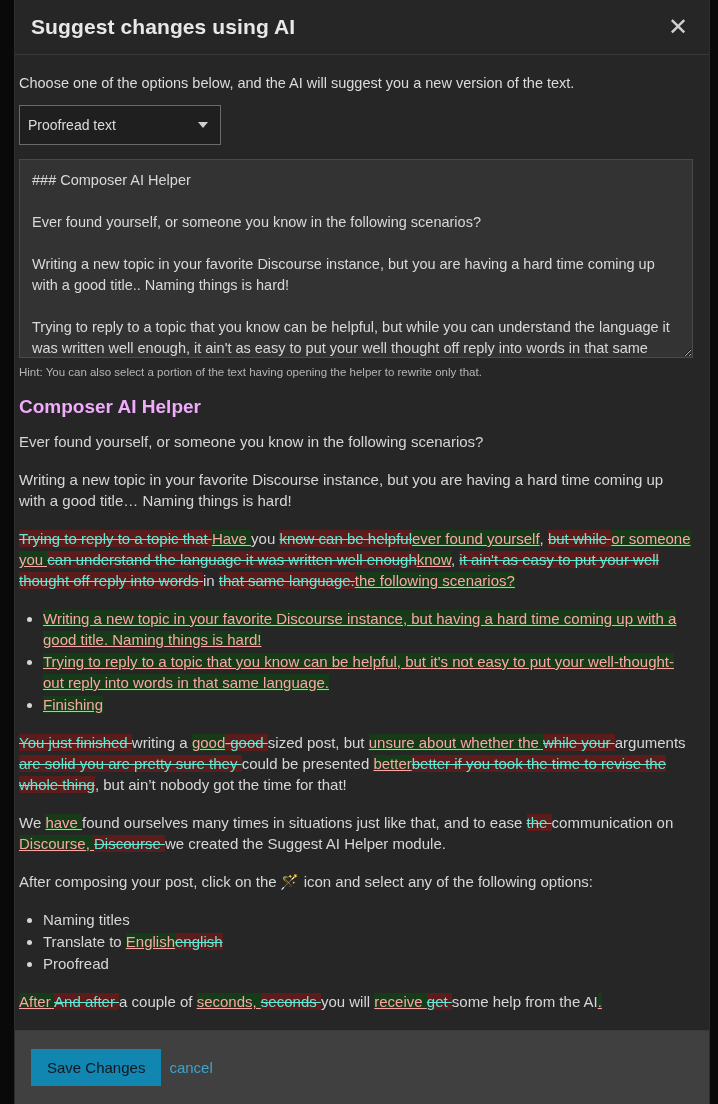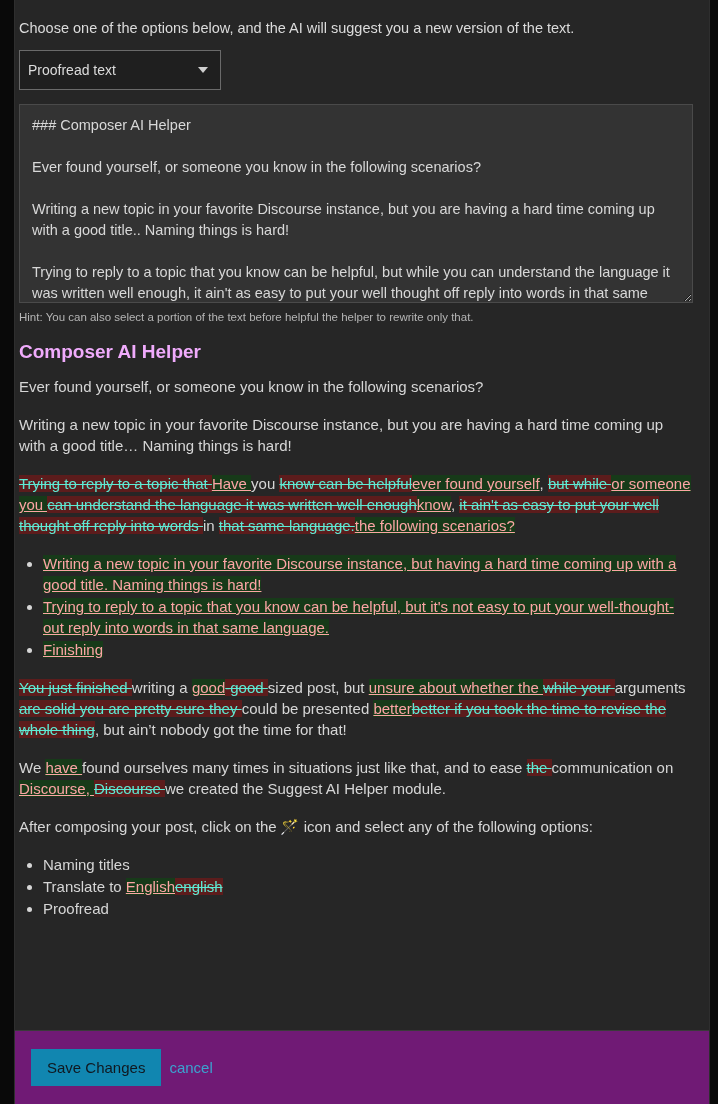--- a/index.html
+++ b/index.html
@@ -119,21 +119,21 @@
     color: #5eead4;
     text-decoration: line-through;
   }
   .wand { font-size: 15px; }
   
   #modal-footer {
     flex: 0 0 74px; height: 74px;
     border-top: 1px solid #3a3a3a;
     display: flex; align-items: center;
     padding: 0 16px;
-    background: #701a75;
+    background: #404040;
   }
   #save-button {
     background: #1186b0;
     border: none;
     color: #101820;
     font-size: 15px;
     font-family: "Liberation Sans", sans-serif;
     padding: 10px 16px;
     cursor: pointer;
   }
@@ -147,41 +147,45 @@
 </style>
 </head>
 <body>
 
 <div id="page-backdrop">
   <div id="backdrop-ghost"></div>
 </div>
 
 <div id="modal">
 
+  <div id="modal-header">
+    <div id="modal-title">Suggest changes using AI</div>
+    <button id="close-btn">✕</button>
+  </div>
 
   <div id="modal-body">
 
     <p id="instructions">Choose one of the options below, and the AI will suggest you a new version of the text.</p>
 
     <div class="select-wrap">
       <div id="mode-select">
         <span class="sel-label">Proofread text</span>
         <span class="caret"></span>
       </div>
     </div>
 
     <textarea id="source-textarea" style="">### Composer AI Helper
 
 Ever found yourself, or someone you know in the following scenarios?
 
 Writing a new topic in your favorite Discourse instance, but you are having a hard time coming up with a good title.. Naming things is hard!
 
 Trying to reply to a topic that you know can be helpful, but while you can understand the language it was written well enough, it ain't as easy to put your well thought off reply into words in that same</textarea>
 
-    <p id="hint">Hint: You can also select a portion of the text before helpful the helper to rewrite only that.</p>
+    <p id="hint">Hint: You can also select a portion of the text having opening the helper to rewrite only that.</p>
 
     <div id="preview">
       <h2>Composer AI Helper</h2>
       <p>Ever found yourself, or someone you know in the following scenarios?</p>
       <p>Writing a new topic in your favorite Discourse instance, but you are having a hard time coming up with a good title… Naming things is hard!</p>
 
       <p><del>Trying to reply to a topic that </del><ins>Have </ins><span>you </span><del>know can be helpful</del><ins>ever found yourself</ins><span>, </span><del>but while </del><ins>or someone you </ins><del>can understand the language it was written well enough</del><ins>know</ins><span>, </span><del>it ain't as easy to put your well thought off reply into words </del><span>in </span><del>that same language.</del><ins>the following scenarios?</ins></p>
 
       <ul>
           <li><ins>Writing a new topic in your favorite Discourse instance, but having a hard time coming up with a good title. Naming things is hard!</ins></li>
@@ -196,20 +200,21 @@
       <p>
         <span>After composing your post, click on the </span><span class="wand">🪄</span><span> icon and select any of the following options:</span>
       </p>
 
       <ul>
           <li><span>Naming titles</span></li>
           <li><span>Translate to </span><ins>English</ins><del>english</del></li>
           <li><span>Proofread</span></li>
         </ul>
 
+      <p><ins>After </ins><del>And after </del><span>a couple of </span><ins>seconds, </ins><del>seconds </del><span>you will </span><ins>receive </ins><del>get </del><span>some help from the AI</span><ins>.</ins></p>
     </div>
 
   </div>
 
   <div id="modal-footer">
     <button id="save-button">Save Changes</button>
     <a id="cancel-link">cancel</a>
   </div>
 
 </div>

